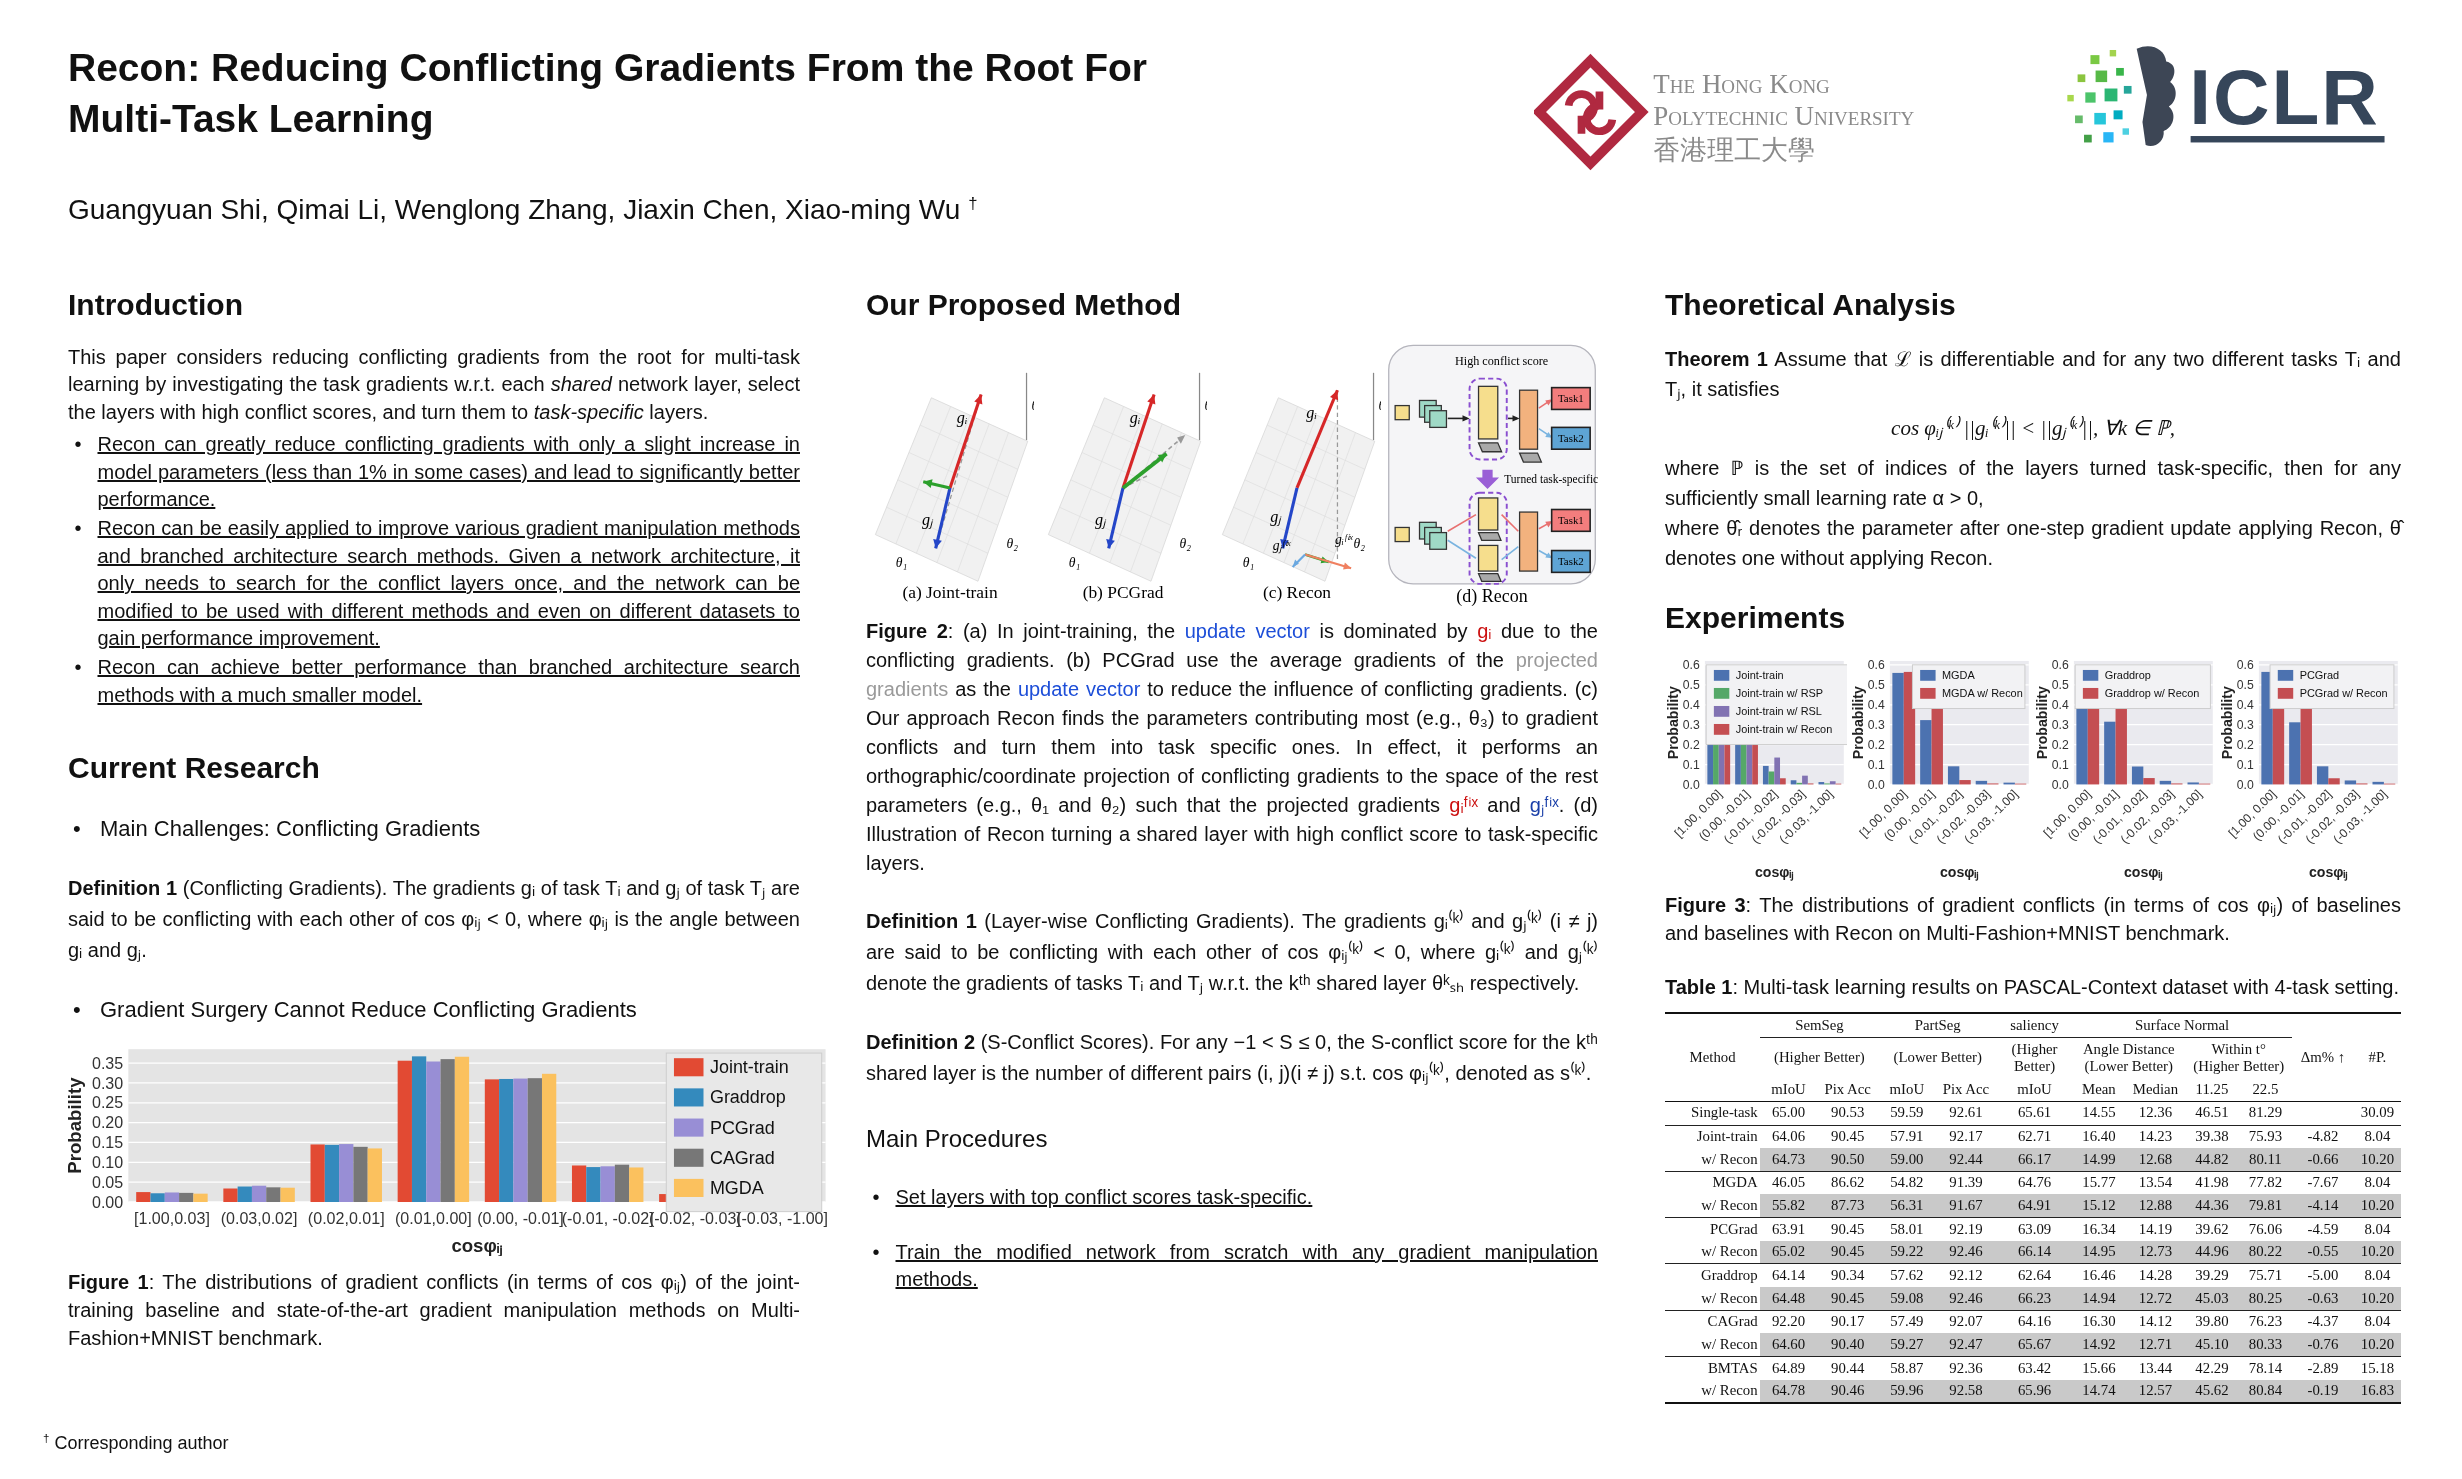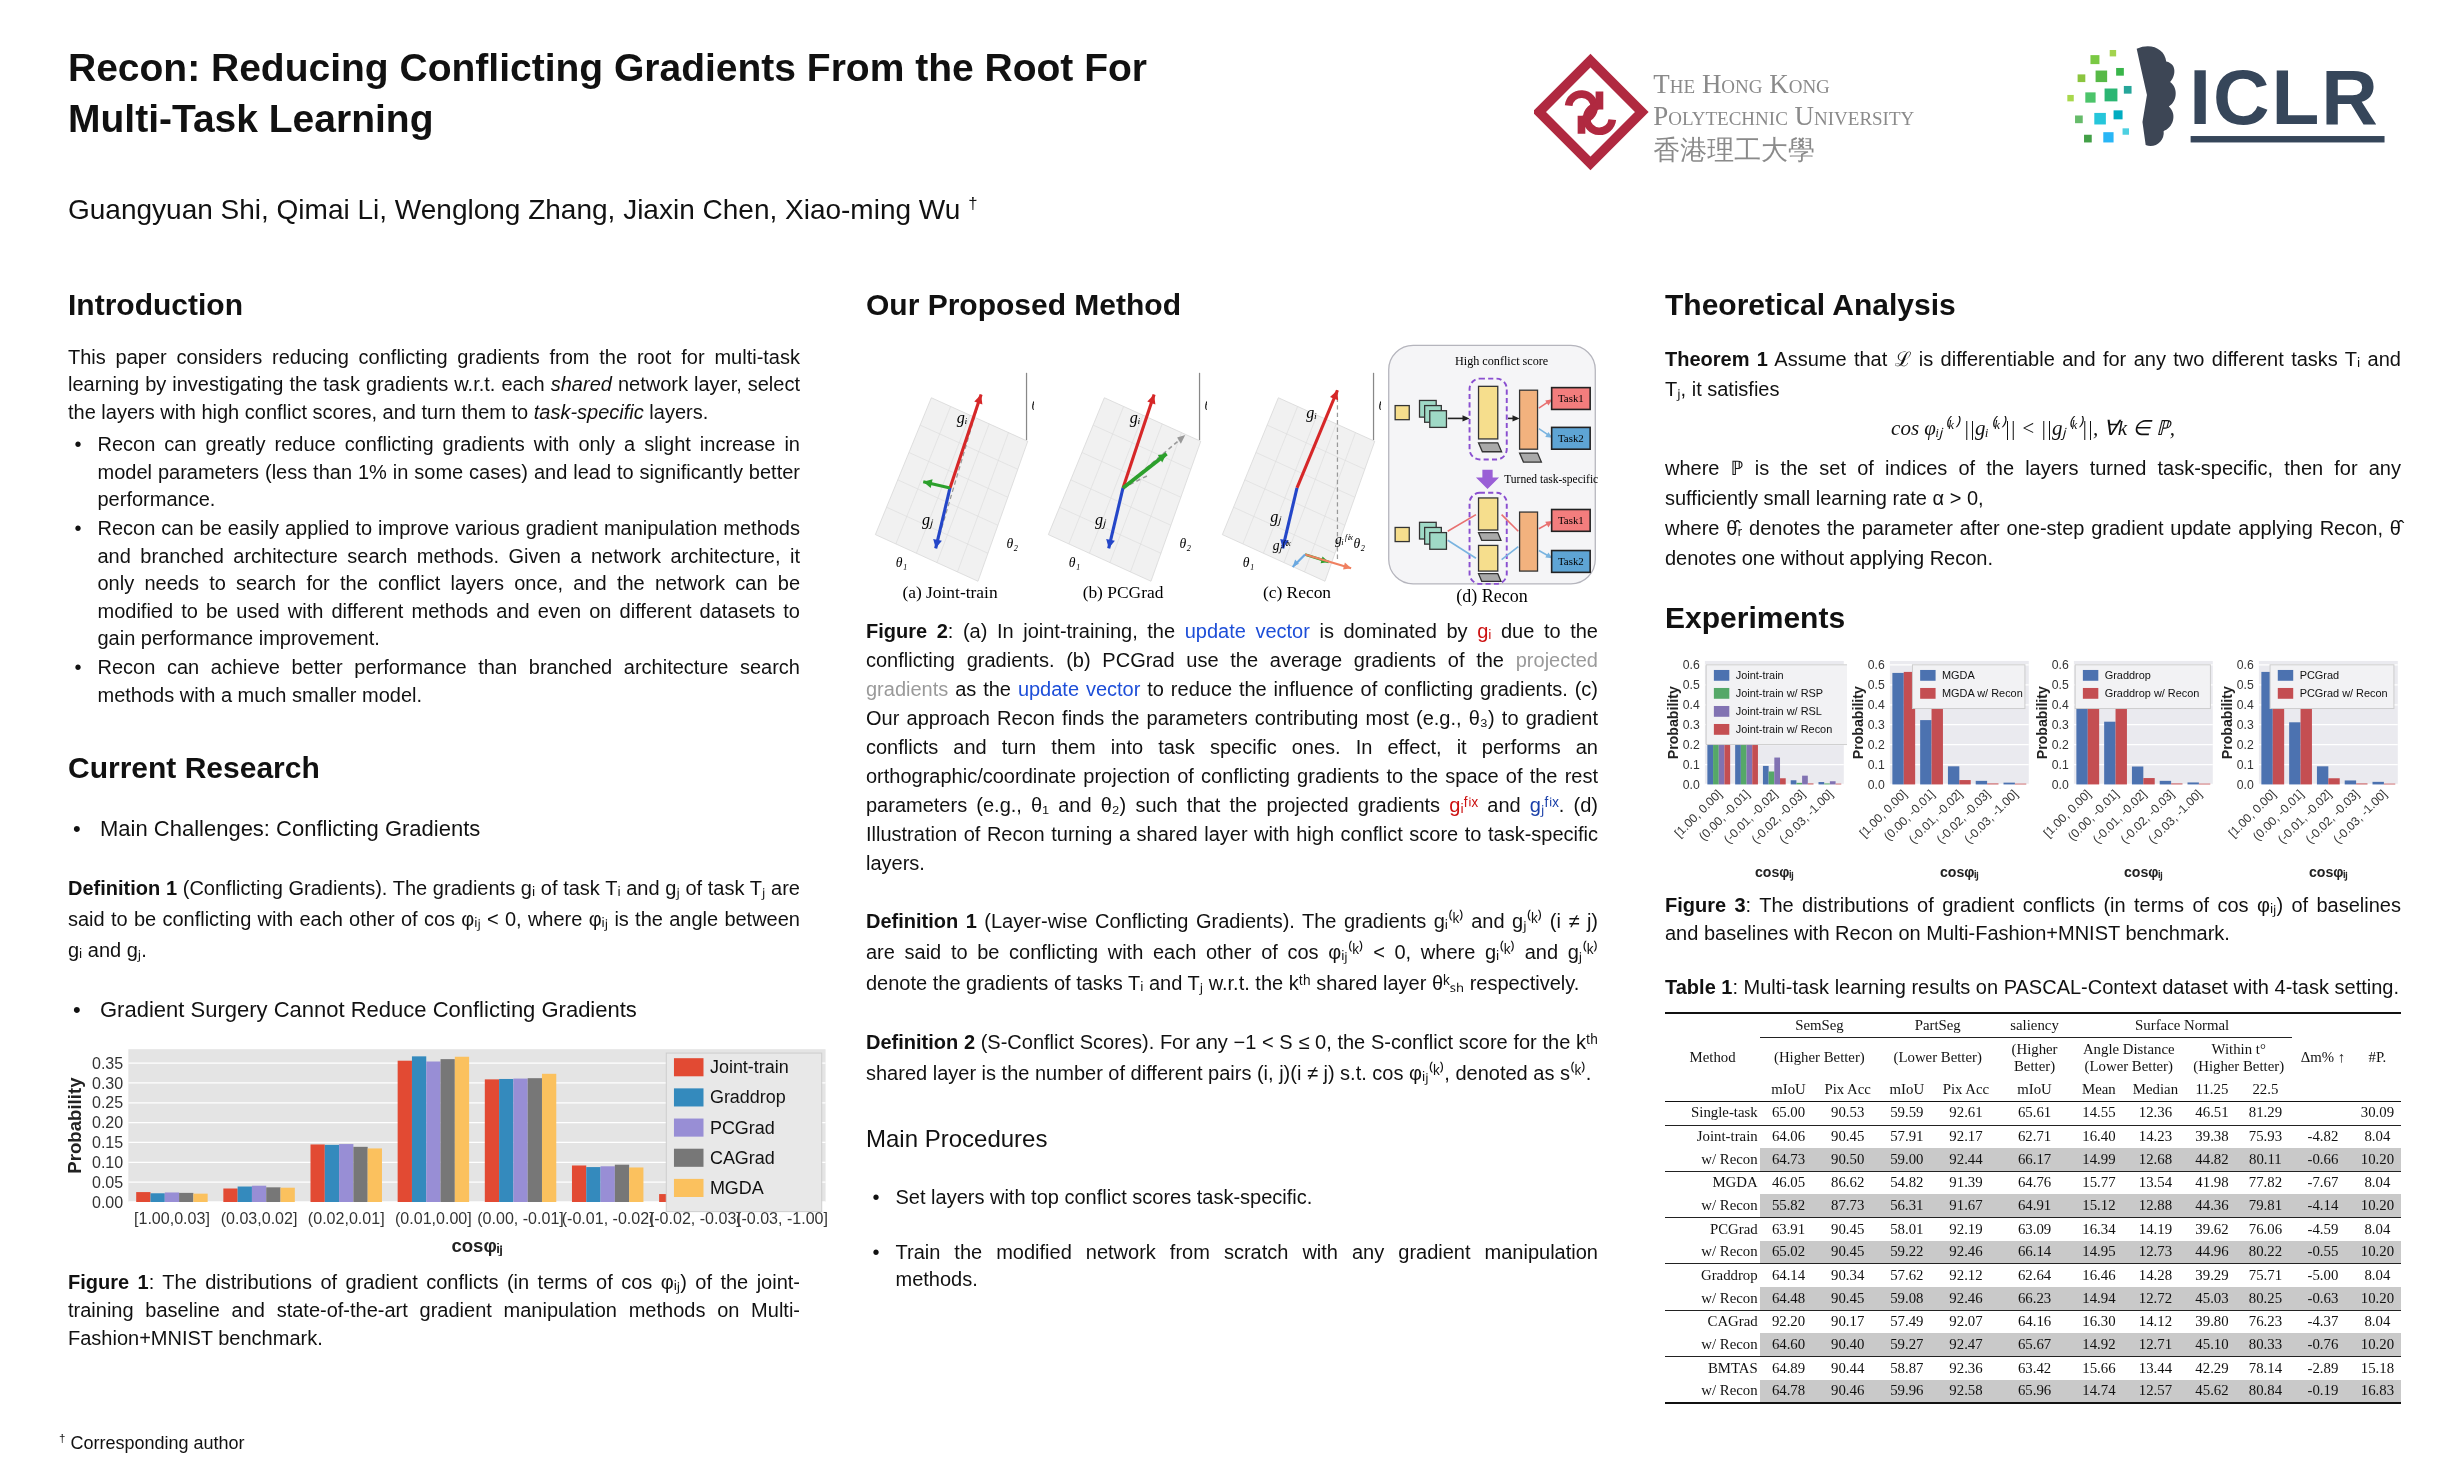--- a/index.html
+++ b/index.html
@@ -5,21 +5,21 @@
   html,body{margin:0;padding:0;background:#ffffff;}
   #poster{position:relative;width:2462px;height:1480px;background:#fff;
           font-family:"Liberation Sans",sans-serif;color:#111;overflow:hidden;}
   .title{position:absolute;left:68px;top:42px;font-size:39px;font-weight:bold;line-height:1.32;}
   .authors{position:absolute;left:68px;top:194px;font-size:28px;}
   .authors sup{font-size:16.7px;}
   .col{position:absolute;top:288px;width:732px;}
   #c1{left:68px;} #c2{left:866px;} #c3{left:1665px;width:736px;}
   h2{font-size:30px;margin:0 0 22px 0;font-weight:bold;}
   p.body{font-size:20px;line-height:1.37;text-align:justify;margin:0 0 5.1px 0;}
-  ul.blt{list-style:none;margin:1.3px 0 0 0;padding:0;}
+  ul.blt{list-style:none;margin:1.3px 0 0 0;padding:0;text-decoration:underline;}
   ul.blt li{position:relative;padding-left:29.5px;font-size:20px;line-height:1.37;text-align:justify;margin-bottom:1.9px;}
   ul.blt li:before{content:"\2022";position:absolute;left:6.4px;}
   .subbullet{position:relative;font-size:22px;padding-left:32px;margin:31px 0;}
   .subbullet:before{content:"\2022";position:absolute;left:5.1px;}
   .caption{font-size:20px;line-height:1.40;text-align:justify;margin:10.3px 0 0 0;}
   .defpar{font-size:20px;line-height:1.55;text-align:justify;margin:28px 0 0 0;}
   .rt-b{font-weight:bold;}
   .rt-i{font-style:italic;}
   .rt-green{color:#1d4ed8;}
   .rt-red{color:#cc1111;}
@@ -35,21 +35,21 @@
   .t1wrap{margin-top:11.6px;}
   table.t1{border-collapse:collapse;width:736px;font-family:"Liberation Serif",serif;font-size:14.8px;
            border-top:2.6px solid #111;border-bottom:2.6px solid #111;}
   table.t1 th,table.t1 td{padding:2.6px 2.6px;text-align:center;vertical-align:middle;font-weight:normal;line-height:1.18;}
   table.t1 thead{border-bottom:1.9px solid #111;}
   table.t1 th.grp{border-bottom:1.3px solid #222;}
   table.t1 td.m{text-align:right;padding-left:3.9px;white-space:nowrap;margin-left:30px;}
   table.t1 tr.gs{border-top:1.6px solid #222;}
   table.t1 td.hl{background:#c9c9c9;}
   table.t1 td.bold{font-weight:normal;}
-  .footnote{position:absolute;left:59px;top:1431px;font-size:18px;}
+  .footnote{position:absolute;left:43px;top:1431px;font-size:18px;}
   .footnote sup{font-size:11.6px;}
   
   #polyu{position:absolute;left:1534px;top:51px;}
   #iclr{position:absolute;left:2053px;top:41px;}
   .polyu-text{font-family:"Liberation Serif",serif;font-variant:small-caps;fill:#8a8a8a;}
 </style>
 </head>
 <body>
 
 <div id="poster">

